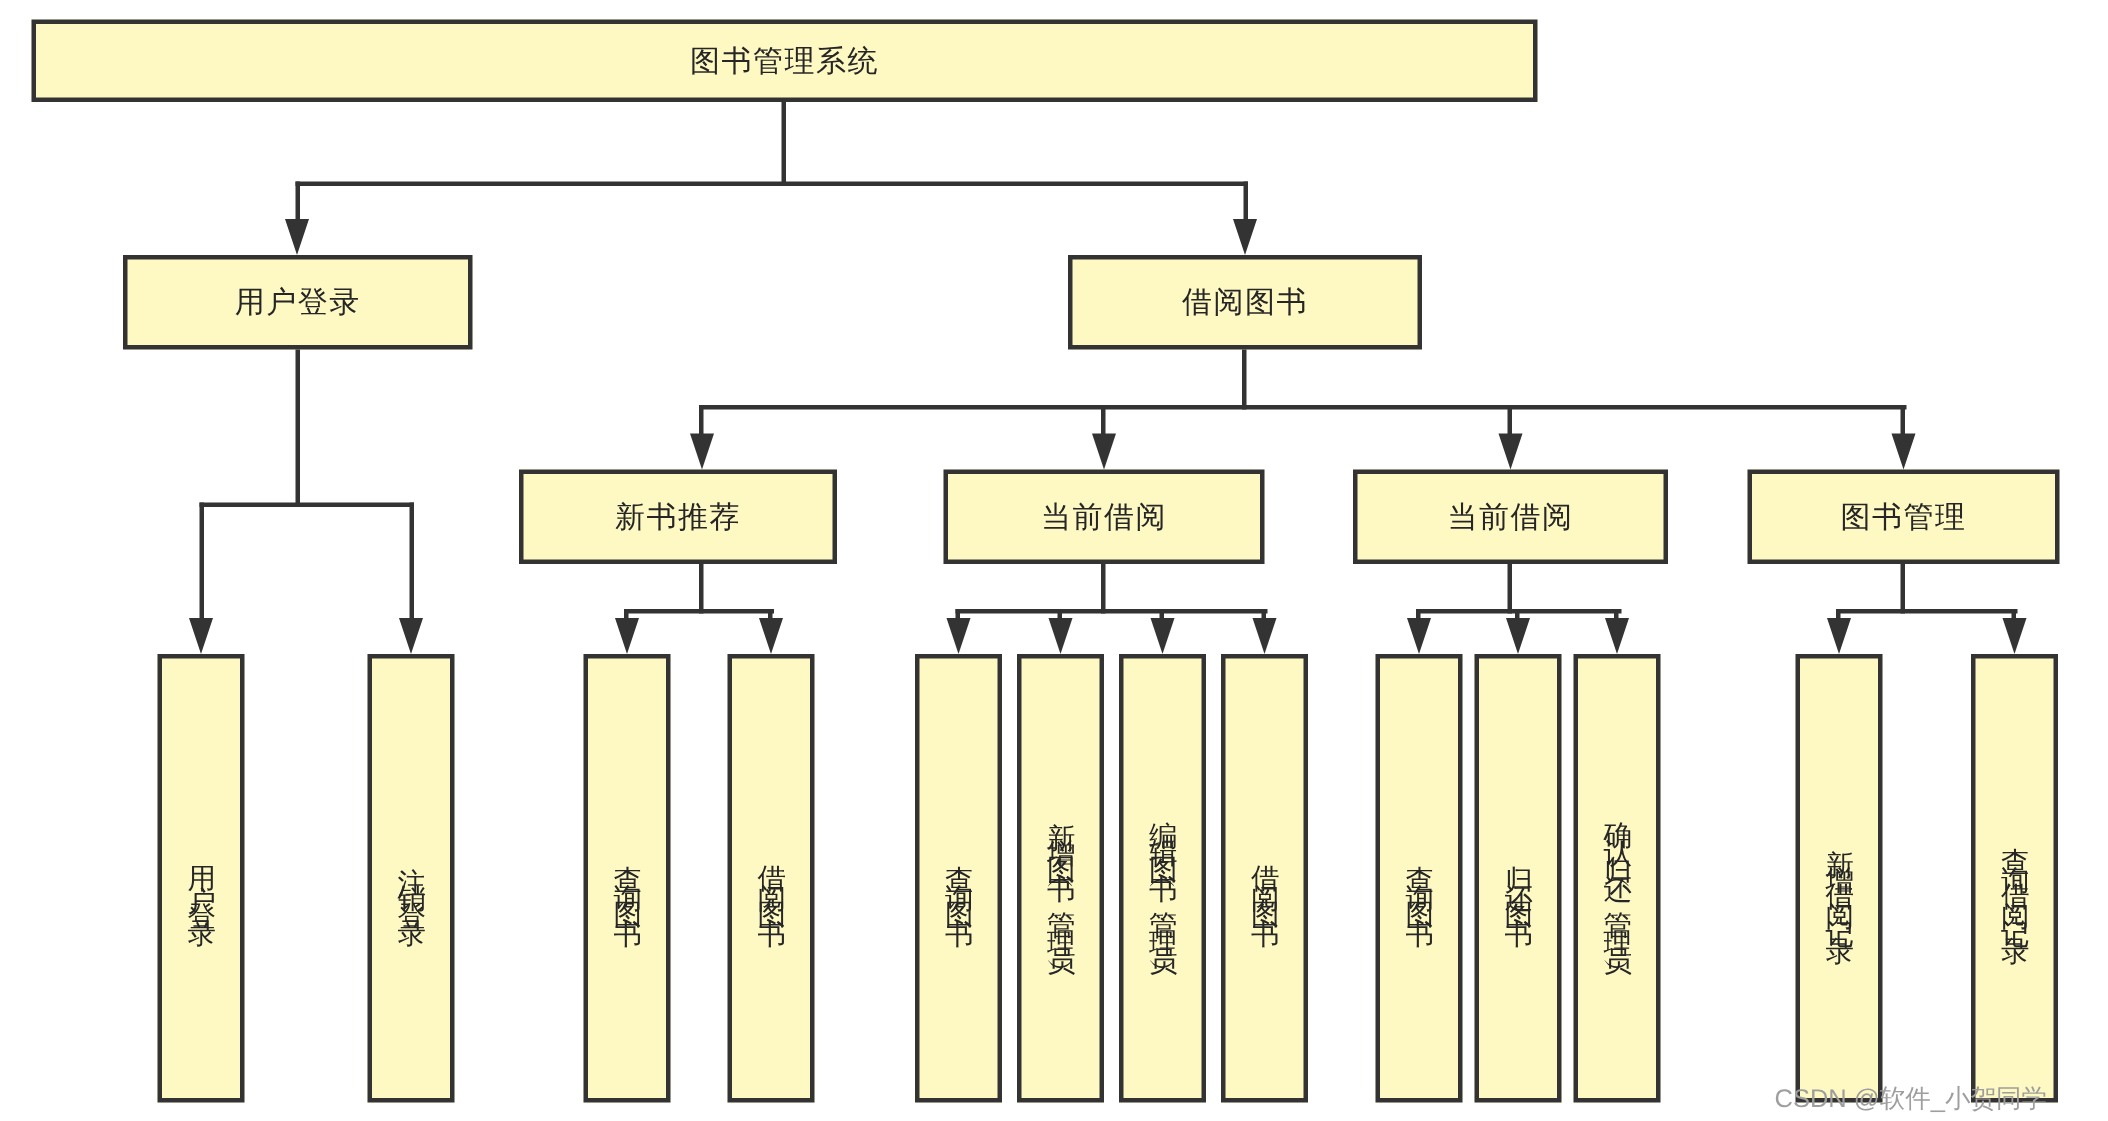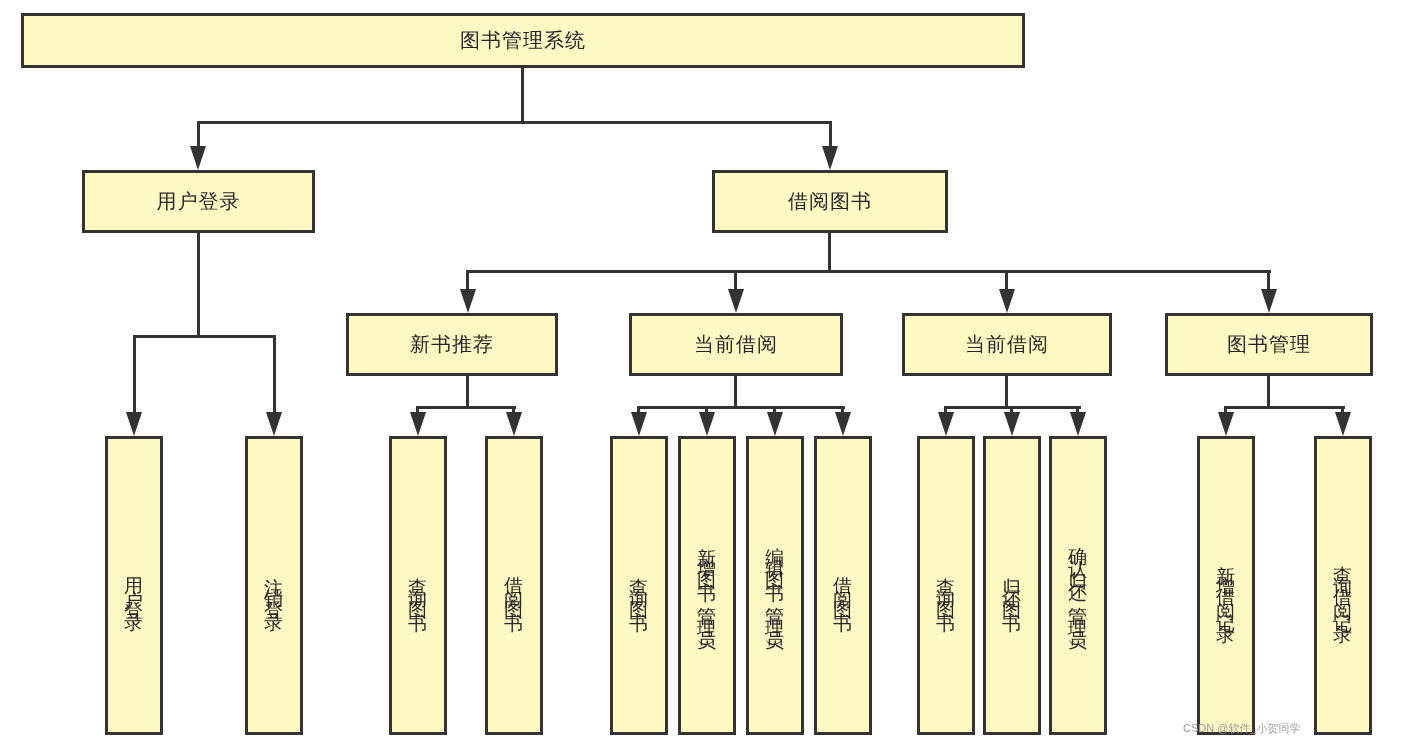--- a/index.html
+++ b/index.html
@@ -36,21 +36,21 @@
   .line{position:absolute;background:var(--line);}
   .arrow{
     position:absolute;width:0;height:0;
     border-left:8px solid transparent;
     border-right:8px solid transparent;
     border-top:24px solid var(--line);
   }
   .watermark{
     position:absolute;
     left:1183px;top:721px;
-    font-size:11px;
+    font-size:17px;
     color:var(--wm);
     white-space:nowrap;
     z-index:5;
   }
 </style>
 </head>
 <body>
 
 <div class="stage">
 

